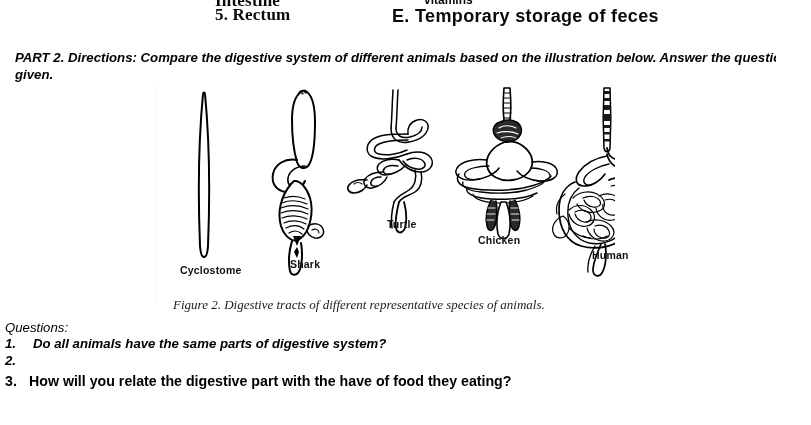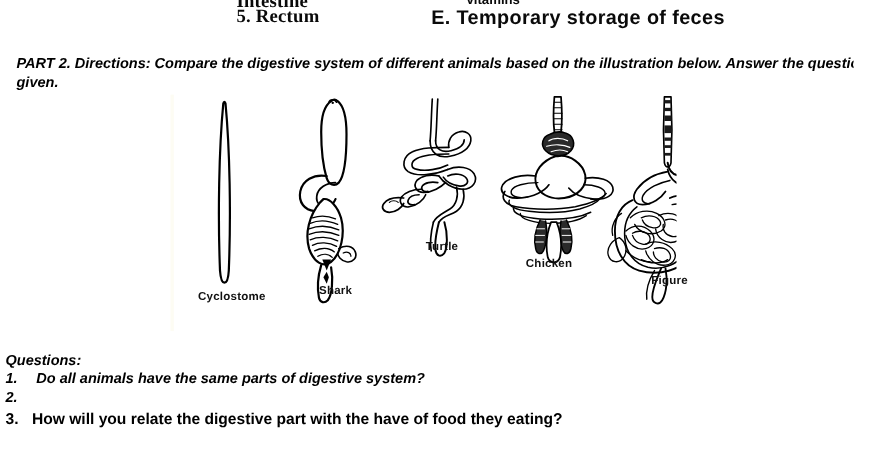--- a/index.html
+++ b/index.html
@@ -119,21 +119,21 @@
 
   
   #questions-block {
     position: absolute;
     left: 5px;
     top: 320px;
     width: 800px;
   }
   #questions-heading {
     font-family: "Liberation Sans", sans-serif;
-    font-weight: bold;
+    font-weight: normal;
     font-style: italic;
     font-size: 13.2px;
     line-height: 16px;
   }
   .q-row {
     display: flex;
     align-items: baseline;
     font-family: "Liberation Sans", sans-serif;
     font-weight: bold;
     font-style: italic;
@@ -322,23 +322,24 @@
           <path d="M440,160 C434,170 432,178 433,186" stroke-width="1.3"></path>
         </g>
 
       </g>
     </svg>
 
     <div class="animal-label" id="label-cyclostome">Cyclostome</div>
     <div class="animal-label" id="label-shark">Shark</div>
     <div class="animal-label" id="label-turtle">Turtle</div>
     <div class="animal-label" id="label-chicken">Chicken</div>
-    <div class="animal-label" id="label-human">Figure</div>
+    <div class="animal-label" id="label-human">Human</div>
   </div>
 
+  <div id="figure-caption">Figure 2. Digestive tracts of different representative species of animals.</div>
 
   <div id="questions-block">
     <div id="questions-heading">Questions:</div>
 
     <div class="q-row" id="q-row-1">
       <span class="q-num">1.</span>
       <span class="q-text">Do all animals have the same parts of digestive system?</span>
     </div>
 
     <div class="q-row" id="q-row-2">

